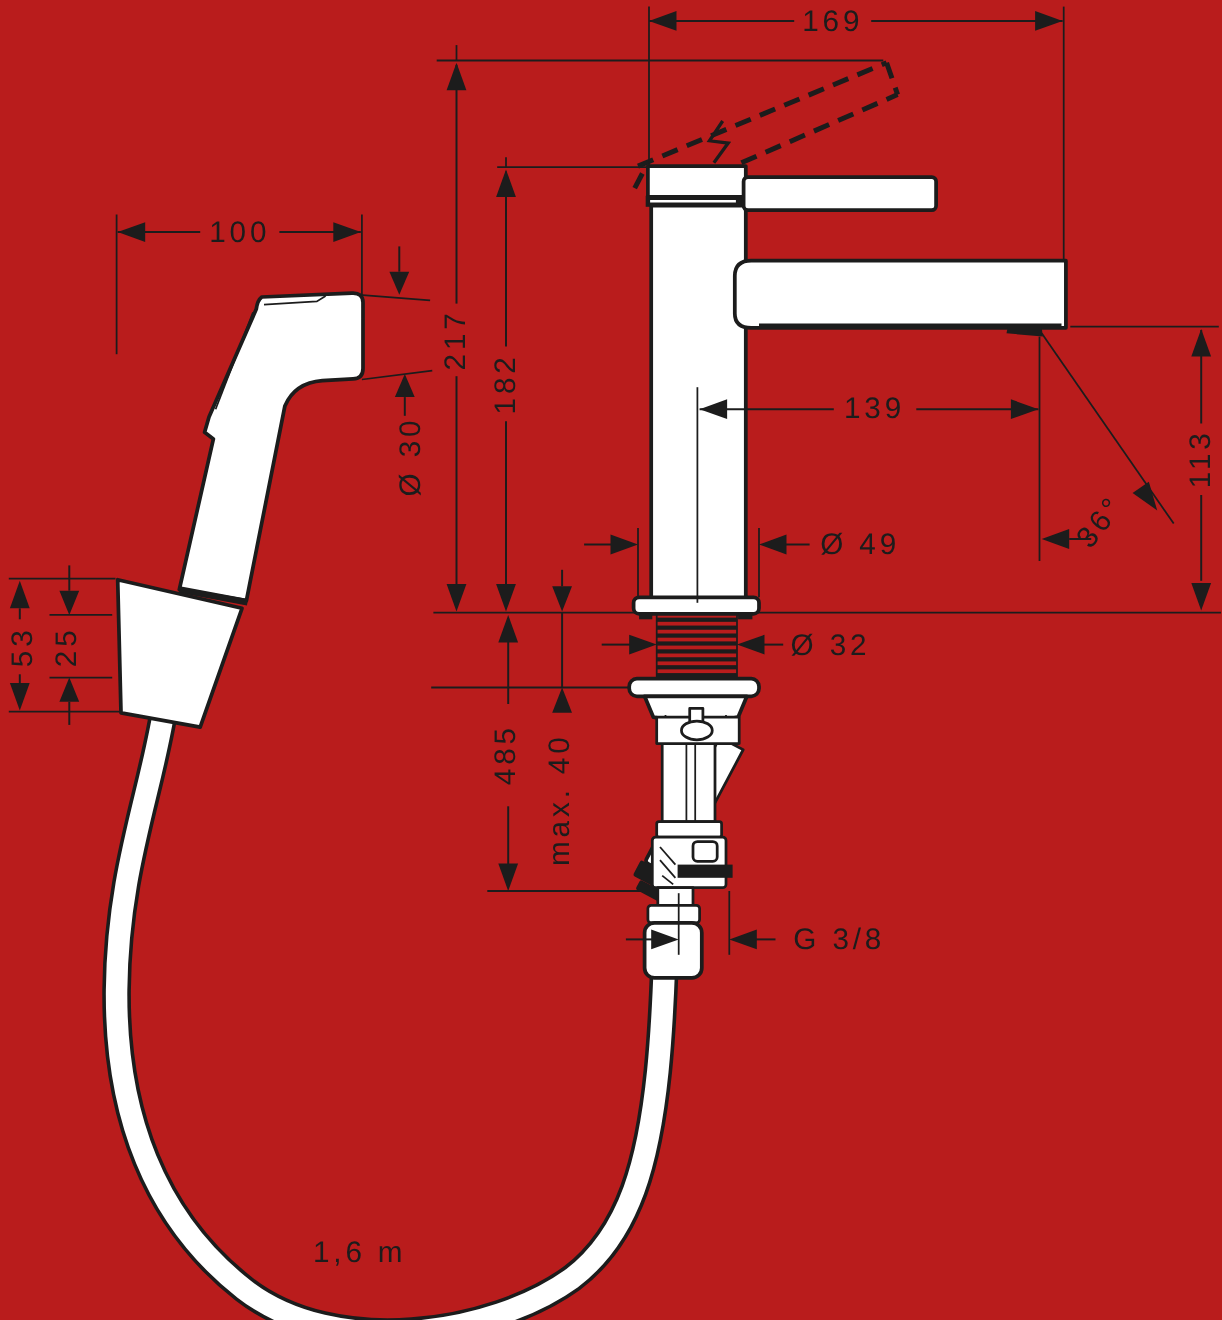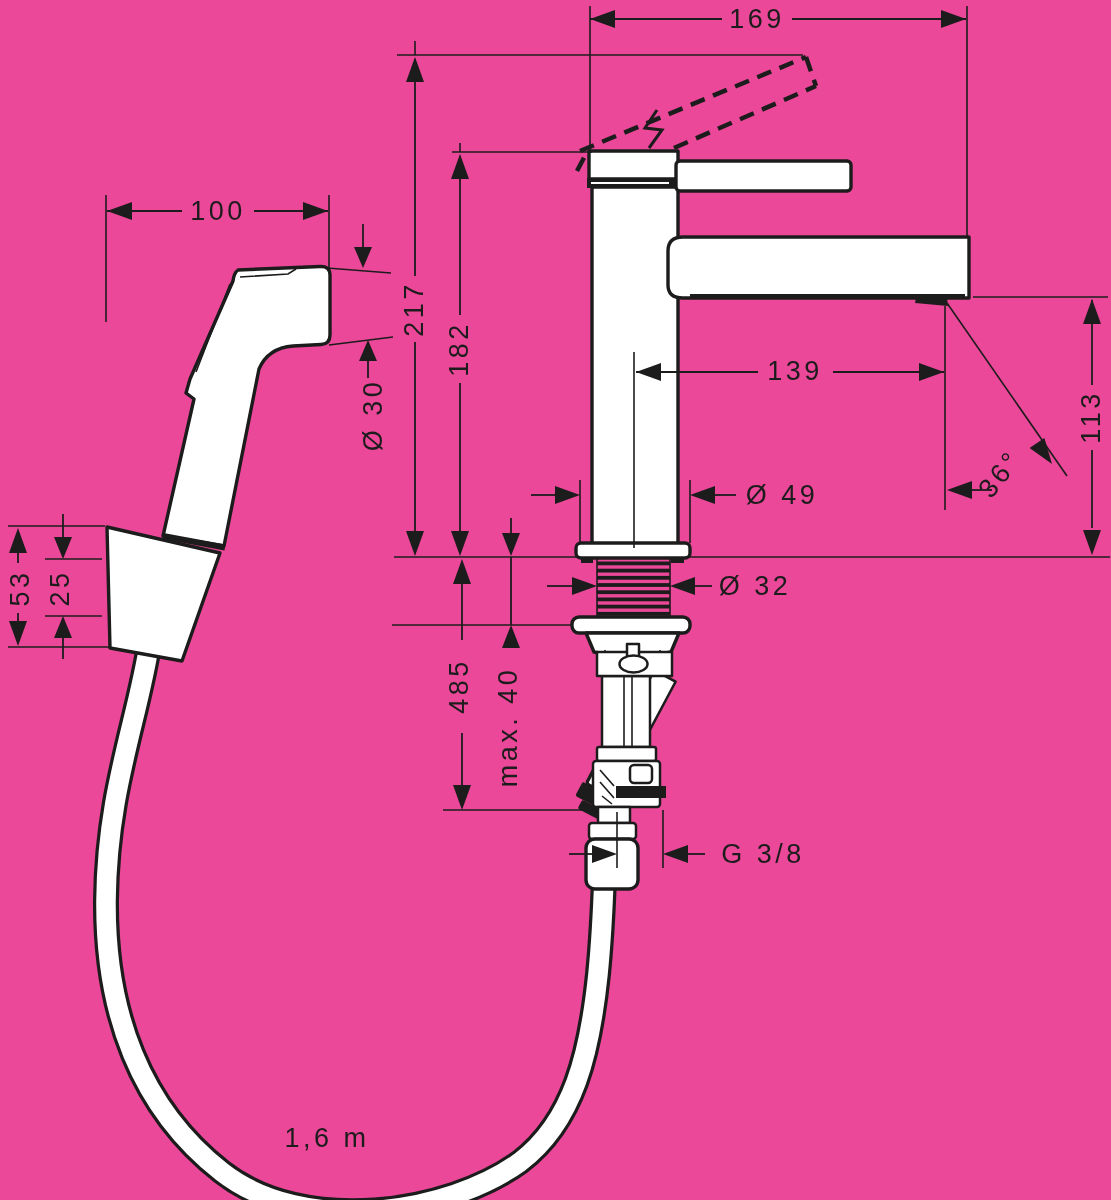--- a/index.html
+++ b/index.html
@@ -1,16 +1,16 @@
 <!DOCTYPE html>
 <html><head>
 <meta charset="utf-8">
 <style>
   html,body{margin:0;padding:0;background:#fff;}
-  .stage{position:relative;width:1111px;height:1200px;background:#ec4899;overflow:hidden;}
+  .stage{position:relative;width:1111px;height:1200px;background:#b91c1c;overflow:hidden;}
   svg{display:block;}
   text{font-family:"Liberation Sans","DejaVu Sans",sans-serif;
        fill:#1c1c1c;font-size:27px;letter-spacing:3.5px;font-weight:400;}
   .outline{fill:#ffffff;stroke:#1c1c1c;stroke-width:3.4;stroke-linejoin:round;}
   .outline2{fill:#ffffff;stroke:#1c1c1c;stroke-width:2.5;stroke-linejoin:round;}
   .dim{stroke:#1c1c1c;stroke-width:1.8;fill:none;}
   .thin{stroke:#1c1c1c;stroke-width:1.6;fill:none;}
   .arr{fill:#1c1c1c;stroke:none;}
   .solid{fill:#1c1c1c;stroke:none;}
 </style>

